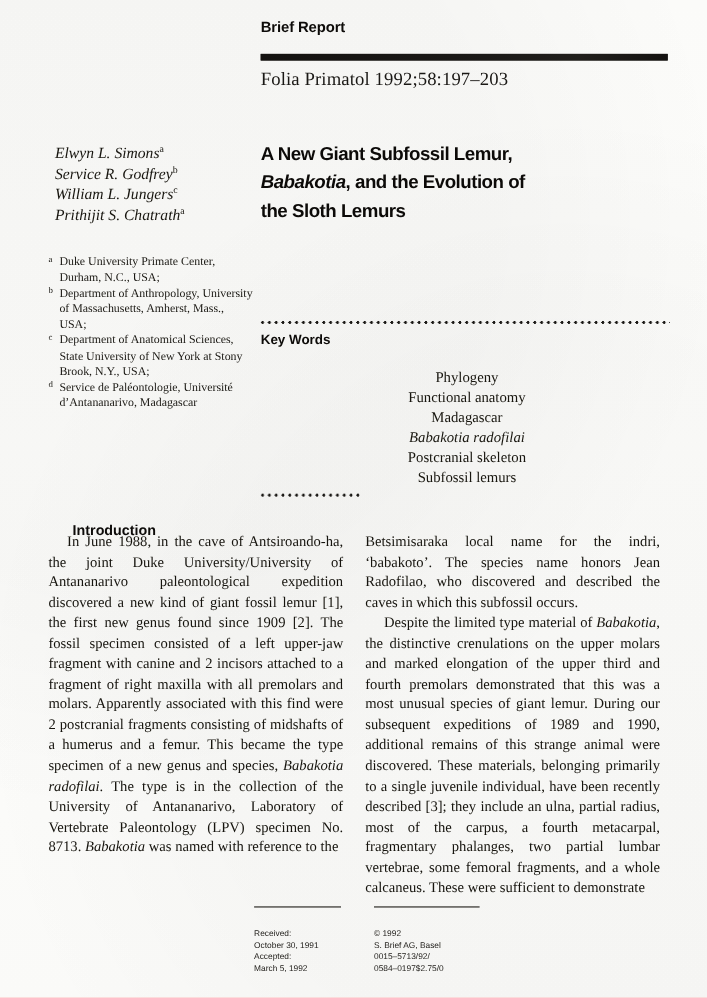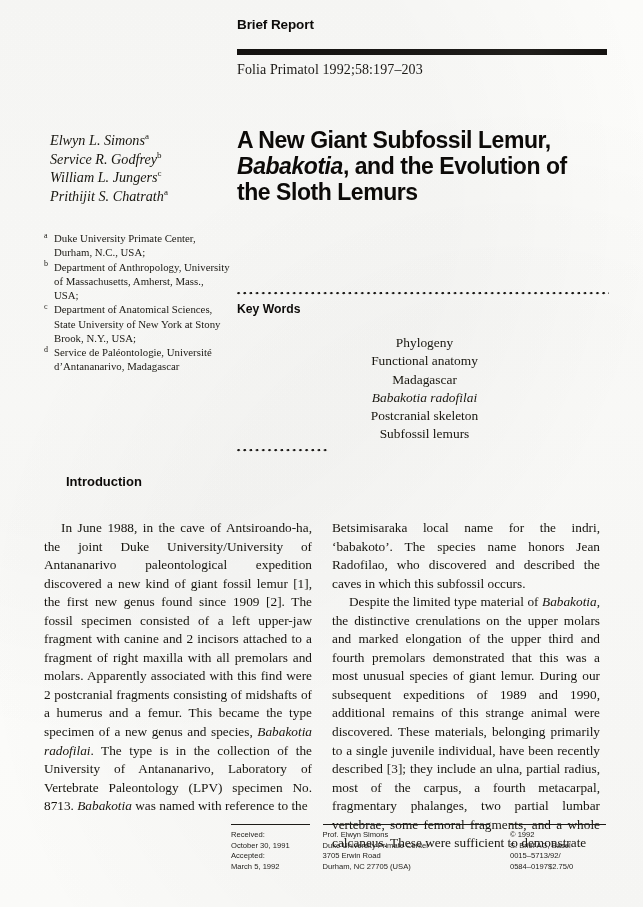--- a/index.html
+++ b/index.html
@@ -47,34 +47,34 @@
     top: 49px;
     width: 370px;
     height: 6px;
     background: #14120f;
     background-image: linear-gradient(90deg, #141210 0%, #1b1917 55%, #211f1c 78%, #141210 100%);
   }
   .folia {
     position: absolute;
     left: 237px;
     top: 62px;
-    font-size: 14px;
+    font-size: 17px;
     letter-spacing: 0.1px;
     color: #1a1815;
   }
 
   
   .title {
     position: absolute;
     left: 237px;
     top: 127px;
     width: 375px;
     font-family: "Liberation Sans", sans-serif;
     font-weight: bold;
-    font-size: 23px;
+    font-size: 17px;
     line-height: 26px;
     letter-spacing: -0.45px;
     color: #0c0a08;
   }
   .title .ital { font-style: italic; }
 
   
   .authors {
     position: absolute;
     left: 50px;
@@ -156,21 +156,21 @@
     position: absolute;
     left: 66px;
     top: 474px;
     font-family: "Liberation Sans", sans-serif;
     font-weight: bold;
     font-size: 13px;
     color: #0d0b09;
   }
   .col {
     position: absolute;
-    top: 519px;
+    top: 483px;
     width: 268px;
     font-size: 13.3px;
     line-height: 18.55px;
     text-align: justify;
     text-justify: inter-word;
     color: #16140e;
     hyphens: manual;
   }
   .col-left  { left: 44px; }
   .col-right { left: 332px; }
@@ -183,21 +183,21 @@
     position: absolute;
     left: 231px;
     top: 824px;
     width: 382px;
     font-family: "Liberation Sans", sans-serif;
     font-size: 7.6px;
     line-height: 10.6px;
     color: #1d1b17;
     display: flex;
   }
-  .fcol { position: relative; padding-top: 6px; }
+  .fcol { position: relative; padding-top: 20px; }
   .fcol::before {
     content: "";
     position: absolute;
     top: 0;
     left: 0;
     height: 1.3px;
     background: #1d1b17;
   }
   .fcol-1 { width: 95px; }
   .fcol-1::before { width: 79px; }
@@ -260,26 +260,20 @@
         <p class="indent">Despite the limited type material of <i>Babakotia</i>, the distinctive crenulations on the upper molars and marked elongation of the upper third and fourth premolars demonstrated that this was a most unusual species of giant lemur. During our subsequent expeditions of 1989 and 1990, additional remains of this strange animal were discovered. These materials, belonging primarily to a single juvenile individual, have been recently described [3]; they include an ulna, partial radius, most of the carpus, a fourth metacarpal, fragmentary phalanges, two partial lumbar vertebrae, some femoral fragments, and a whole calcaneus. These were sufficient to demonstrate</p>
       </div>
 
   <div class="footer">
     <div class="fcol fcol-1">
           <div class="fline">Received:</div>
           <div class="fline">October 30, 1991</div>
           <div class="fline">Accepted:</div>
           <div class="fline">March 5, 1992</div>
         </div>
-    <div class="fcol fcol-2">
-          <div class="fline">Prof. Elwyn Simons</div>
-          <div class="fline">Duke University Primate Center</div>
-          <div class="fline">3705 Erwin Road</div>
-          <div class="fline">Durham, NC 27705 (USA)</div>
-        </div>
     <div class="fcol fcol-3">
           <div class="fline">© 1992</div>
           <div class="fline">S. Brief AG, Basel</div>
           <div class="fline">0015–5713/92/</div>
           <div class="fline">0584–0197$2.75/0</div>
         </div>
   </div>
 
  </div>
 </div>

